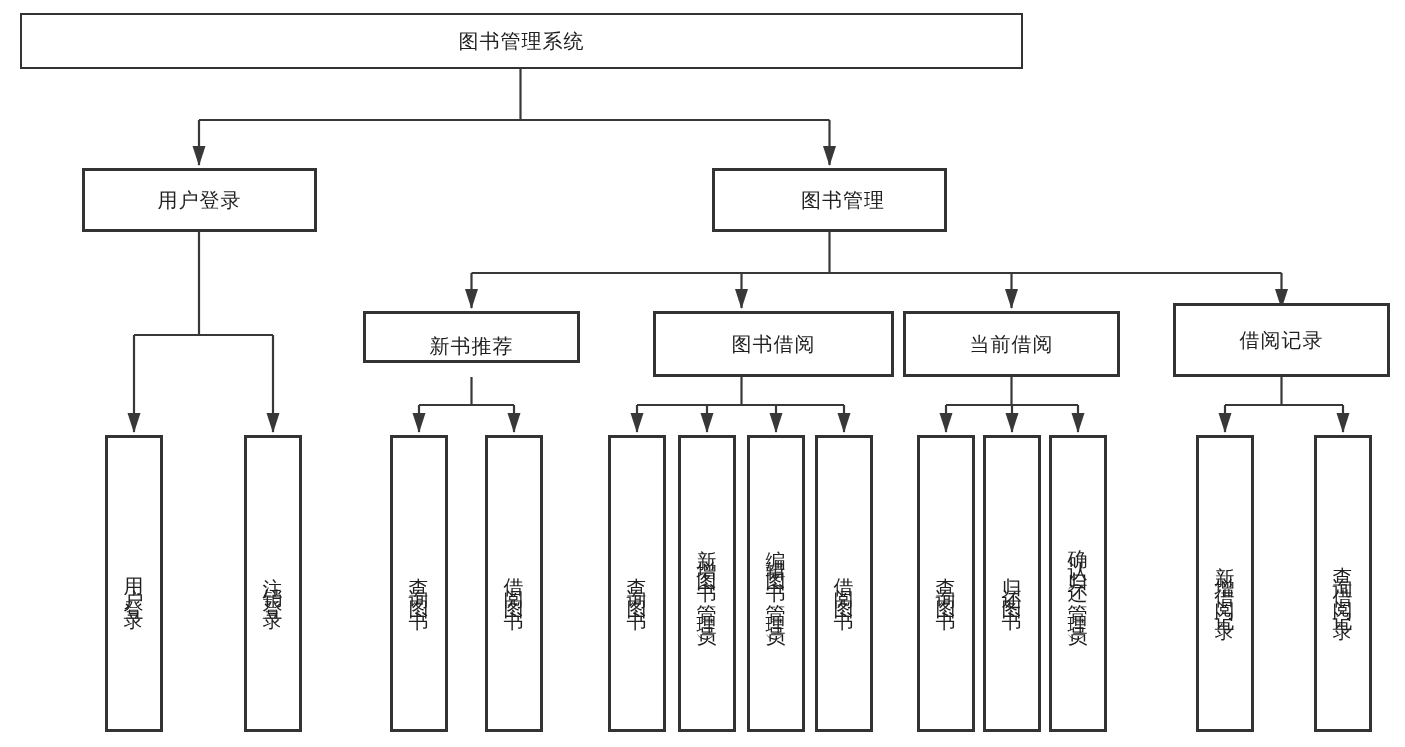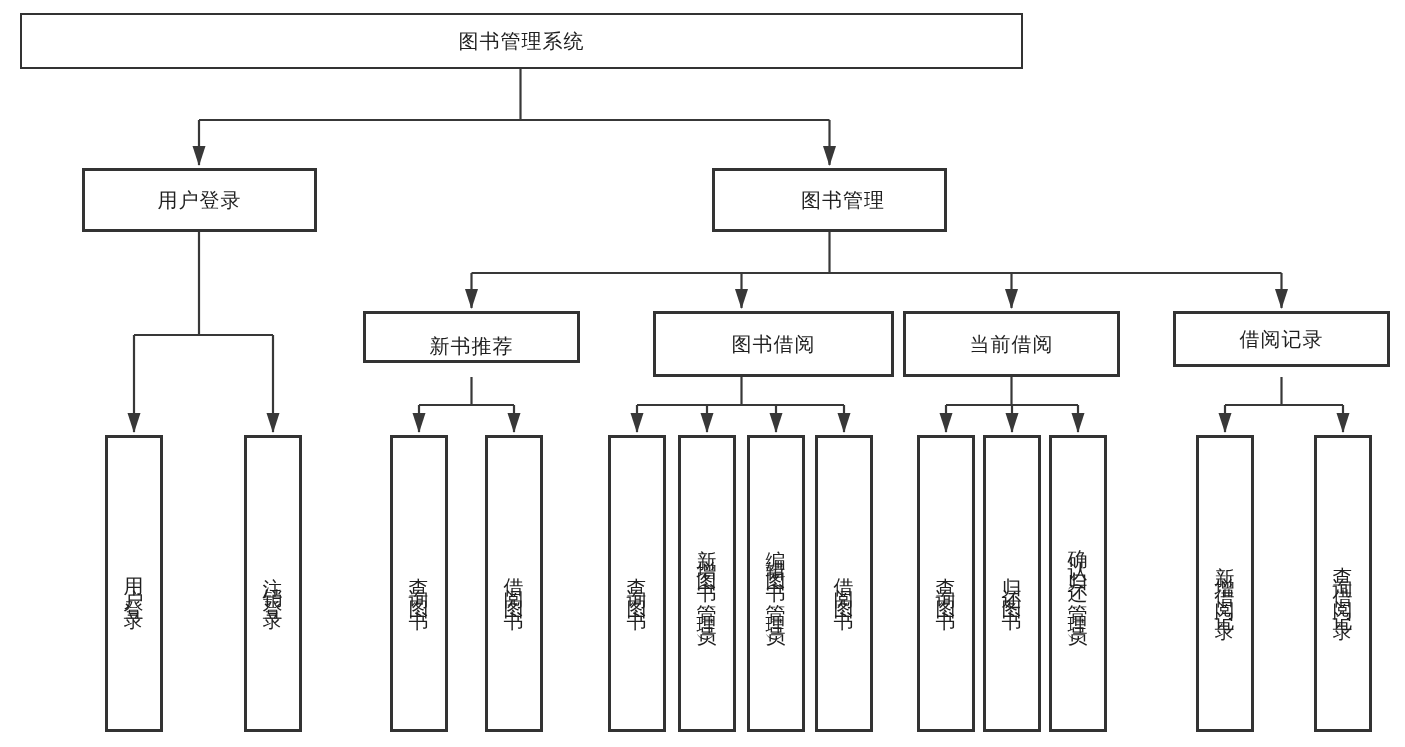--- a/index.html
+++ b/index.html
@@ -117,21 +117,21 @@
 
   <div class="box" style="left:363px; top:311px; width:217px; height:52px;align-items:flex-end;">
     <span>新书推荐</span>
   </div>
   <div class="box" style="left:633px; top:311px; width:241px; height:66px;margin-left:20px;">
     <span>图书借阅</span>
   </div>
   <div class="box" style="left:903px; top:311px; width:217px; height:66px;">
     <span>当前借阅</span>
   </div>
-  <div class="box" style="left:1173px; top:311px; width:217px; height:56px;">
+  <div class="box" style="left:1173px; top:303px; width:217px; height:74px;">
     <span>借阅记录</span>
   </div>
 
   <div class="box leaf" style="left:105px; top:435px; width:58px; height:297px;">
     <span class="vtext">用户登录</span>
   </div>
   <div class="box leaf" style="left:244px; top:435px; width:58px; height:297px;">
     <span class="vtext">注销登录</span>
   </div>
 

